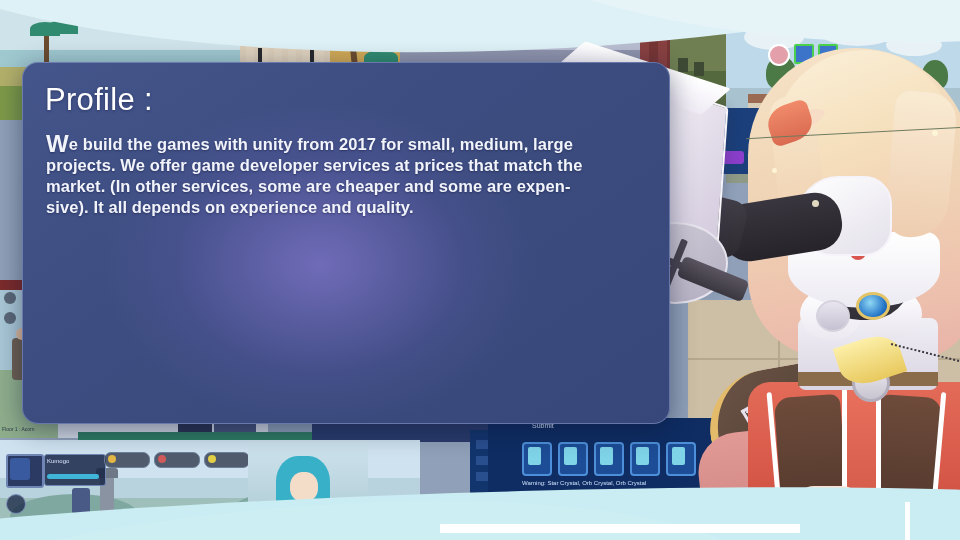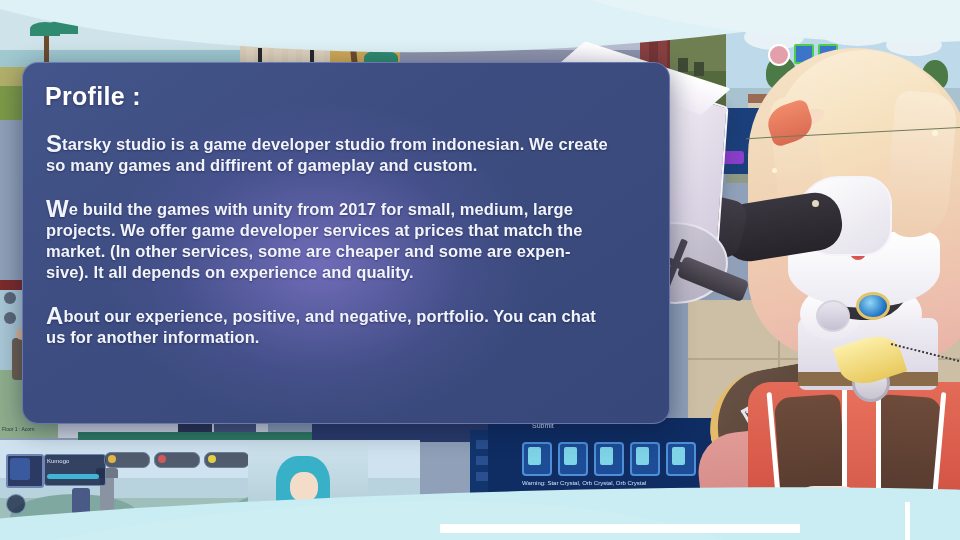--- a/index.html
+++ b/index.html
@@ -190,21 +190,21 @@
     position:absolute;left:22px;top:62px;width:648px;height:362px;
     border-radius:16px;
     background:
       radial-gradient(ellipse 280px 210px at 46% 56%, rgba(150,130,225,.58) 0%, rgba(110,100,190,.18) 52%, rgba(70,80,150,0) 78%),
       linear-gradient(145deg,#44558b 0%,#3d4d81 38%,#3a4a7c 70%,#37477a 100%);
     box-shadow:0 0 0 1px rgba(160,175,225,.45) inset, 0 6px 26px rgba(10,20,50,.45);
     overflow:hidden;
   }
   .panel .title{
     position:absolute;left:23px;top:20px;
-    color:#ffffff;font-size:25px;font-weight:bold;letter-spacing:.3px;
+    color:#ffffff;font-size:31px;font-weight:normal;letter-spacing:.3px;
     text-shadow:0 1px 3px rgba(20,25,60,.45);
   }
   .body-text{
     position:absolute;left:24px;right:58px;top:72px;
     color:#f2f4fb;font-size:16.5px;line-height:21px;font-weight:bold;
     letter-spacing:.1px;
     text-shadow:0 1px 2px rgba(25,30,70,.55);
   }
   .para{margin:0 0 23px 0;}
   .para:last-child{margin-bottom:0;}
@@ -613,31 +613,25 @@
 
     <div class="sparkle" style="left:252px;top:200px;width:7px;height:7px;"></div>
     <div class="sparkle" style="left:372px;top:130px;width:6px;height:6px;"></div>
     <div class="sparkle" style="left:212px;top:168px;width:5px;height:5px;"></div>
   </div>
 
   <div class="panel">
     <div class="title">Profile :</div>
     <div class="body-text">
 
-      <p class="para">
-        <span class="dropcap">S</span><span>tarsky studio is a game developer studio from indonesian. We create so many games and diffirent of gameplay and custom.</span>
-      </p>
 
       <p class="para">
         <span class="dropcap">W</span><span>e build the games with unity from 2017 for small, medium, large projects. We offer game developer services at prices that match the market. (In other services, some are cheaper and some are expen-sive). It all depends on experience and quality.</span>
       </p>
 
-      <p class="para">
-        <span class="dropcap">A</span><span>bout our experience, positive, and negative, portfolio. You can chat us for another information.</span>
-      </p>
 
     </div>
   </div>
 
   <div class="bot-curve"></div>
   <div class="bot-curve2"></div>
   <div class="bot-bar"></div>
   <div class="bot-vline"></div>
 
 </div>

